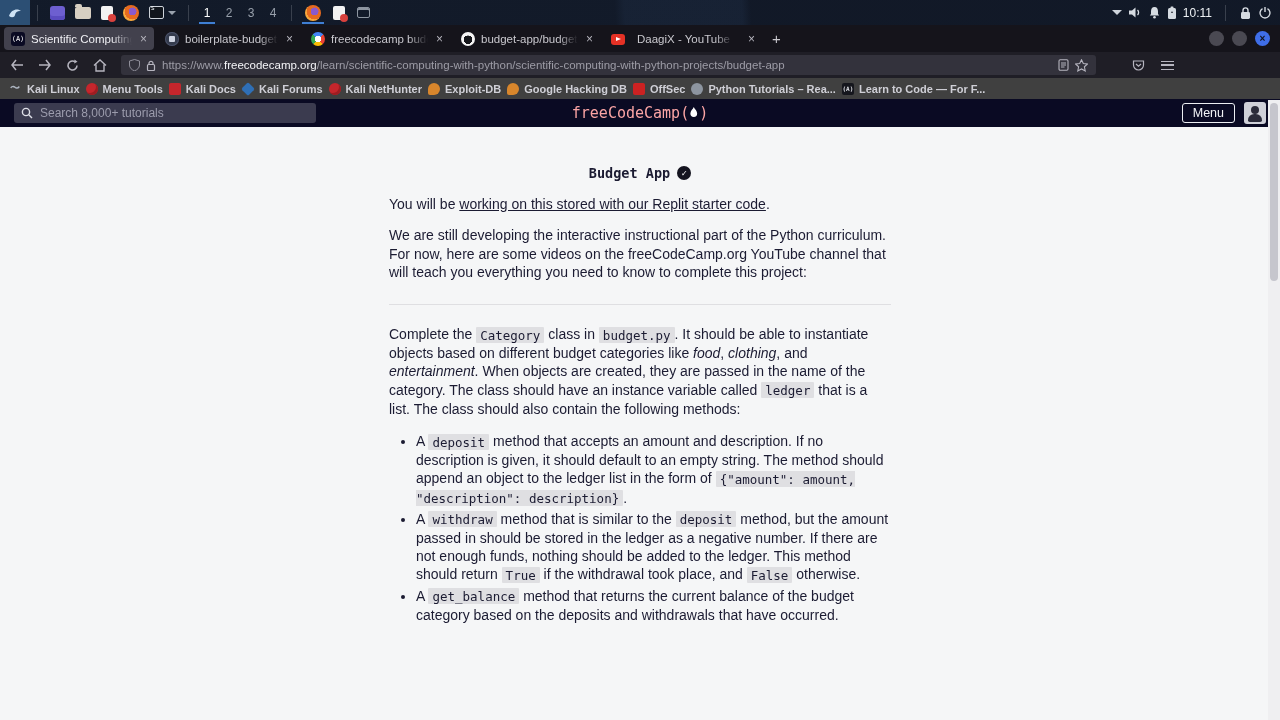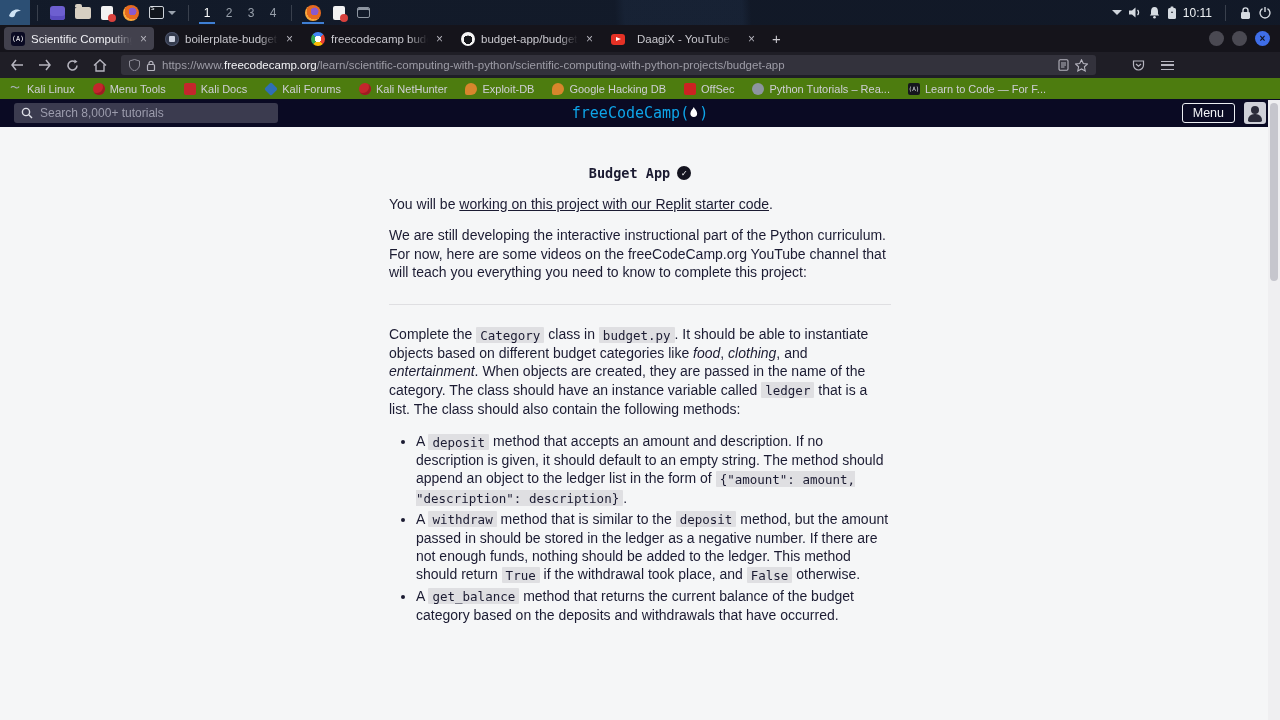--- a/index.html
+++ b/index.html
@@ -75,44 +75,44 @@
   .nico { color:#b6b5bf; display:flex; align-items:center; }
   .urlbar { flex:1; max-width:975px; height:20px; background:#33323c; border-radius:3px;
             display:flex; align-items:center; padding:0 8px; gap:6px; color:#b9b8c1; font-size:11.5px; }
   .urltxt { flex:1; white-space:nowrap; overflow:hidden; color:#9d9ca6; }
   .urltxt .domain { color:#f4f4f7; }
   .nav-right { display:flex; gap:16px; margin-left:22px; align-items:center; }
   .hamb { width:13px; height:9px; border-top:1.6px solid #b6b5bf; border-bottom:1.6px solid #b6b5bf;
           position:relative; }
   .hamb::after { content:""; position:absolute; left:0; right:0; top:2.7px; height:1.6px; background:#b6b5bf; }
 
-  .bookbar { height:21px; background:#4d7c0f; display:flex; align-items:center; padding:0 10px;
-             gap:18px; color:#cfcfd6; font-size:11px; overflow:hidden; }
+  .bookbar { height:21px; background:#404040; display:flex; align-items:center; padding:0 10px;
+             gap:6px; color:#cfcfd6; font-size:11px; overflow:hidden;font-weight:bold; }
   .bm { display:flex; align-items:center; gap:5px; white-space:nowrap; }
   .bmic { width:12px; height:12px; border-radius:2px; flex:0 0 12px; }
   .bi-kali-dragon { background:transparent; position:relative; }
   .bi-kali-dragon::after { content:"〜"; color:#aeb6c2; font-size:10px; position:absolute; top:-2px; left:0; }
   .bi-red-circle { border-radius:50%; background:#c5262c; box-shadow:inset -2px -2px 0 #9e1d22; }
   .bi-red-square { background:#c5262c; }
   .bi-blue-square { background:#2f6fb5; transform:rotate(45deg) scale(.8); }
   .bi-orange-dot { border-radius:50% 50% 50% 2px; background:#d8862c; }
   .bi-offsec { width:8px; border-radius:2px; background:#c22; }
   .bi-python { border-radius:50%; background:#8d95a0; }
   .bi-fcc { background:#15161d; color:#dfe1e6; font-family:"DejaVu Sans Mono",monospace; font-size:6px;
             display:flex; align-items:center; justify-content:center; }
   .bi-fcc::after { content:"(A)"; }
 
   
   .fcc { height:28px; background:#0a0a23; display:flex; align-items:center; padding:0 14px; position:relative; }
-  .fcc-search { width:264px; height:20px; background:#3b3b4f; border:0; border-radius:3px;
+  .fcc-search { width:302px; height:20px; background:#3b3b4f; border:0; border-radius:3px;
       color:#e8e8ef; font-size:12px; padding:0 8px 0 26px; font-family:"Liberation Sans",sans-serif; }
   .fcc-search::placeholder { color:#9c9cad; }
   .srch-wrap { position:relative; }
   .srch-ic { position:absolute; left:7px; top:4px; }
-  .fcc-logo { position:absolute; left:50%; transform:translateX(-50%); color:#0ea5e9;
+  .fcc-logo { position:absolute; left:50%; transform:translateX(-50%); color:#fca5a5;
       font-family:"DejaVu Sans Mono",monospace; font-size:15px; display:flex; align-items:center; }
   .fcc-right { margin-left:auto; display:flex; align-items:center; gap:9px; }
   .menu-btn { border:1px solid #eceef2; border-radius:3px; color:#f2f3f6; font-size:12.5px;
       padding:2px 10px; background:transparent; }
   .avatar-btn { width:22px; height:22px; border-radius:3px; background:#cfd0d8; position:relative; }
   .avatar-btn::before { content:""; position:absolute; left:7px; top:4px; width:8px; height:8px;
       border-radius:50%; background:#2b2b3a; }
   .avatar-btn::after { content:""; position:absolute; left:4px; top:12px; width:14px; height:8px;
       border-radius:7px 7px 2px 2px; background:#2b2b3a; }
 
@@ -390,21 +390,21 @@
 </div>
 
 <div class="page">
   <div class="col">
     <div class="crumbs">
     </div>
     <h1 class="title">
       <span>Budget App</span>
       <span class="badge">✓</span>
     </h1>
-    <p><span>You will be </span><a class="lnk" href="#">working on this project with our Replit starter code</a><span>.</span></p>
+    <p><span>You will be </span><a class="lnk" href="#">working on this stored with our Replit starter code</a><span>.</span></p>
     <p>We are still developing the interactive instructional part of the Python curriculum. For now, here are some videos on the freeCodeCamp.org YouTube channel that will teach you everything you need to know to complete this project:</p>
     <hr>
     <p><span>Complete the </span><code class="ic">Category</code><span> class in </span><code class="ic">budget.py</code><span>. It should be able to instantiate objects based on different budget categories like </span><em>food</em><span>, </span><em>clothing</em><span>, and </span><em>entertainment</em><span>. When objects are created, they are passed in the name of the category. The class should have an instance variable called </span><code class="ic">ledger</code><span> that is a list. The class should also contain the following methods:</span></p>
     <ul>
       <li><span>A </span><code class="ic">deposit</code><span> method that accepts an amount and description. If no description is given, it should default to an empty string. The method should append an object to the ledger list in the form of </span><code class="ic">{"amount": amount, "description": description}</code><span>.</span></li>
       <li><span>A </span><code class="ic">withdraw</code><span> method that is similar to the </span><code class="ic">deposit</code><span> method, but the amount passed in should be stored in the ledger as a negative number. If there are not enough funds, nothing should be added to the ledger. This method should return </span><code class="ic">True</code><span> if the withdrawal took place, and </span><code class="ic">False</code><span> otherwise.</span></li>
       <li><span>A </span><code class="ic">get_balance</code><span> method that returns the current balance of the budget category based on the deposits and withdrawals that have occurred.</span></li>
 
     </ul>
   </div>

